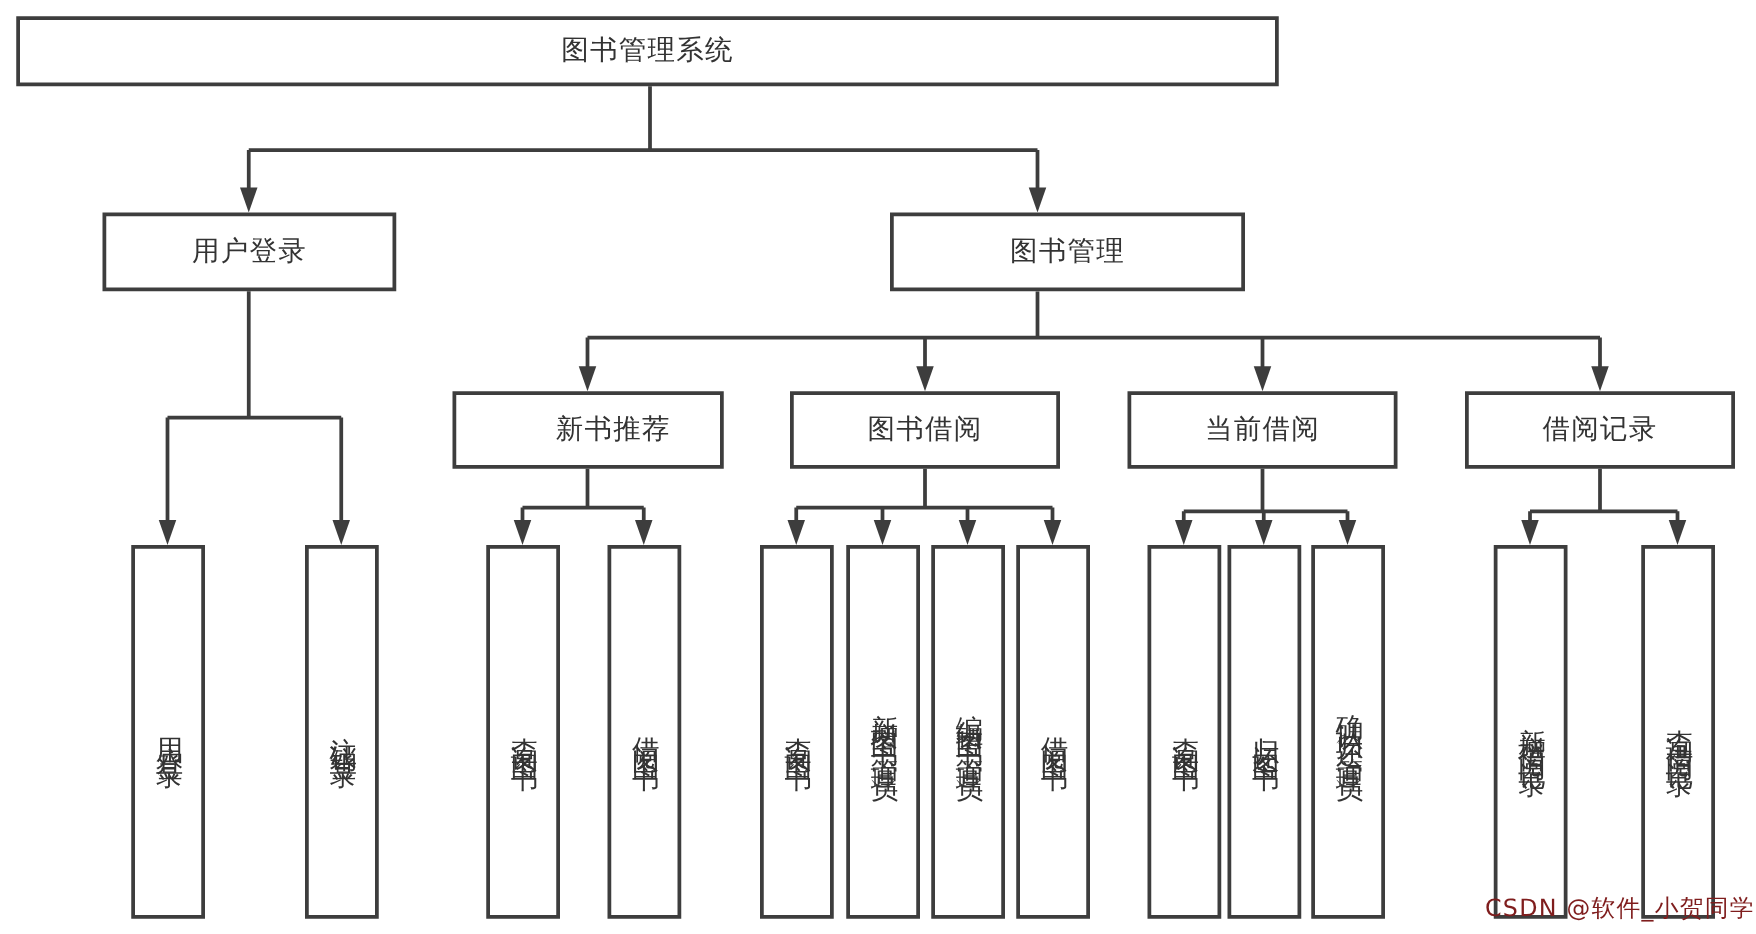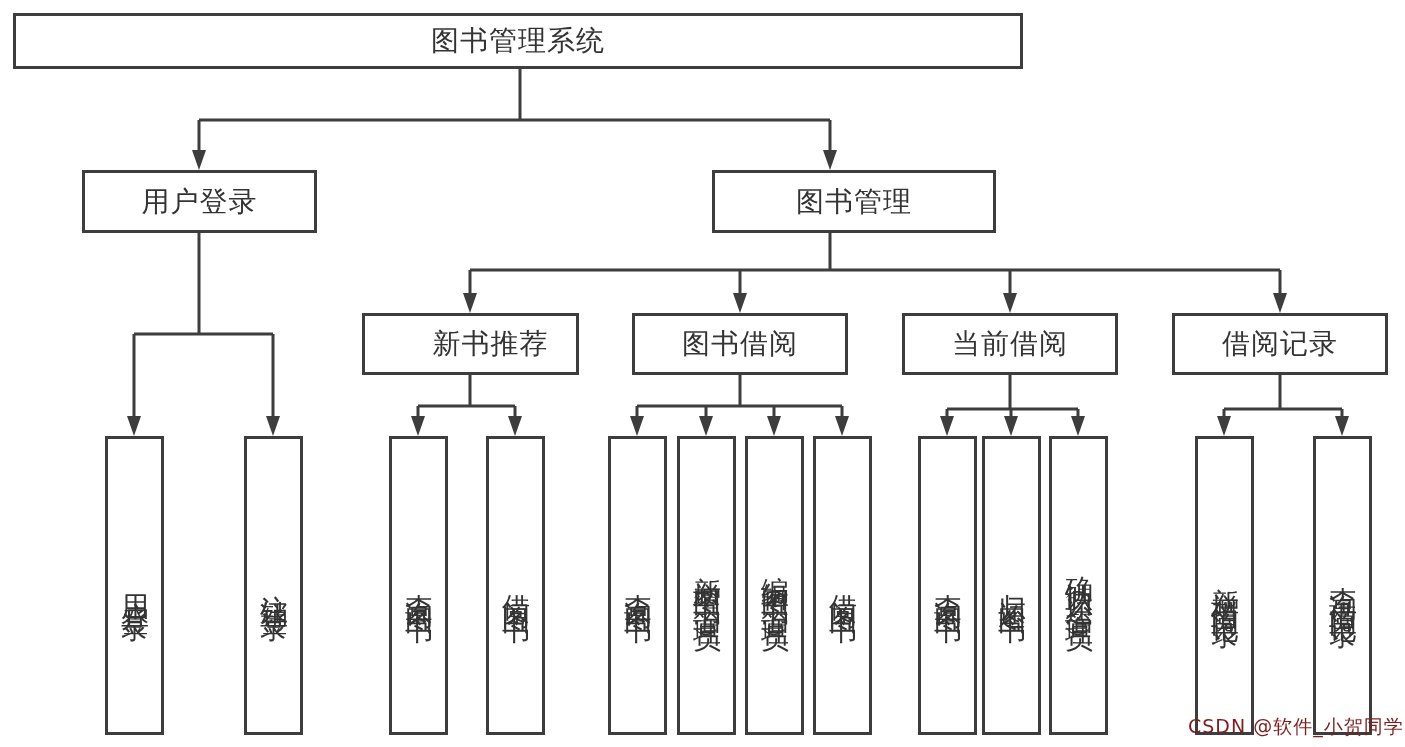--- a/index.html
+++ b/index.html
@@ -18,21 +18,21 @@
   }
   .node {
     position: absolute;
     box-sizing: border-box;
     border: 3px solid #3d3d3d;
     background: #ffffff;
     display: flex;
     align-items: center;
     justify-content: center;
     color: #333333;
-    font-size: 28px;
+    font-size: 22px;
     line-height: 1;
     z-index: 2;
   }
   .hnode span {
     letter-spacing: 1px;
     white-space: nowrap;
   }
   .vnode span {
     writing-mode: vertical-rl;
     text-orientation: mixed;

